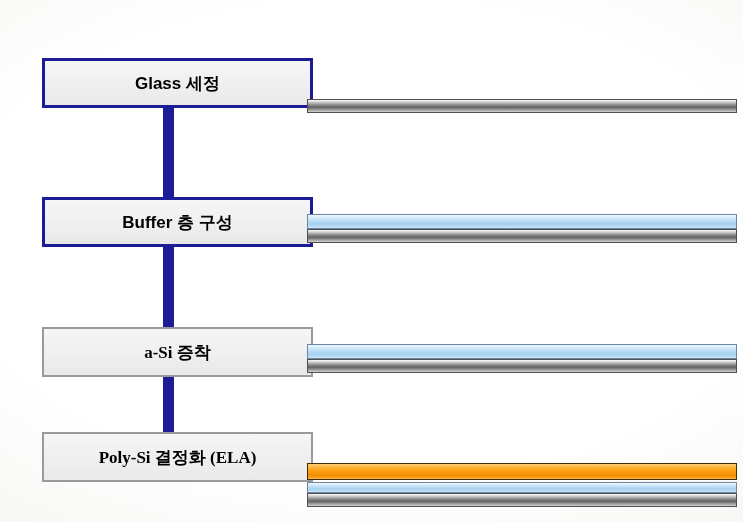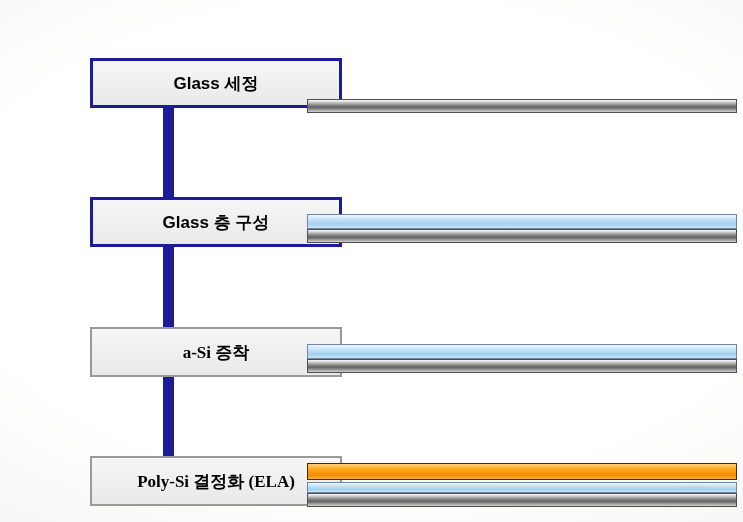--- a/index.html
+++ b/index.html
@@ -21,35 +21,34 @@
     background: var(--connector-navy, #1c1c96);
   }
   .c1 { top: 104px; height: 96px; }
   .c2 { top: 244px; height: 86px; }
   .c3 { top: 374px; height: 85px; }
 
   
   .box {
     position: absolute;
     left: 42px;
-    width: 252px;
+    width: 271px;
     height: 50px;
     box-sizing: border-box;
     background: linear-gradient(to bottom, #f6f6f6, var(--box-fill, #e9e9e9));
     display: flex;
     align-items: center;
     justify-content: center;
-    margin-left: 48px;
   }
   .box.navy { border: 3px solid var(--connector-navy, #1c1c96); }
   .box.gray { border: 2px solid var(--box-border-gray, #9a9a9a); font-family: Liberation Serif, serif; }
   .b1 { top: 58px; }
   .b2 { top: 197px; }
   .b3 { top: 327px; }
-  .b4 { top: 456px; }
+  .b4 { top: 432px; }
   .box-label {
     font-size: 17px;
     font-weight: bold;
     color: #000;
     white-space: nowrap;
   }
 
   
   .stack { position: absolute; left: 307px; width: 430px; }
   .s1 { top: 99px; }
@@ -86,21 +85,21 @@
 <div class="stage">
 
   <div class="connector c1"></div>
   <div class="connector c2"></div>
   <div class="connector c3"></div>
 
   <div class="box navy b1">
     <span class="box-label">Glass 세정</span>
   </div>
   <div class="box navy b2">
-    <span class="box-label">Glass 층 구성</span>
+    <span class="box-label">Buffer 층 구성</span>
   </div>
   <div class="box gray b3">
     <span class="box-label">a-Si 증착</span>
   </div>
   <div class="box gray b4">
     <span class="box-label">Poly-Si 결정화 (ELA)</span>
   </div>
 
   <div class="stack s1">
     <div class="layer glass"></div>

